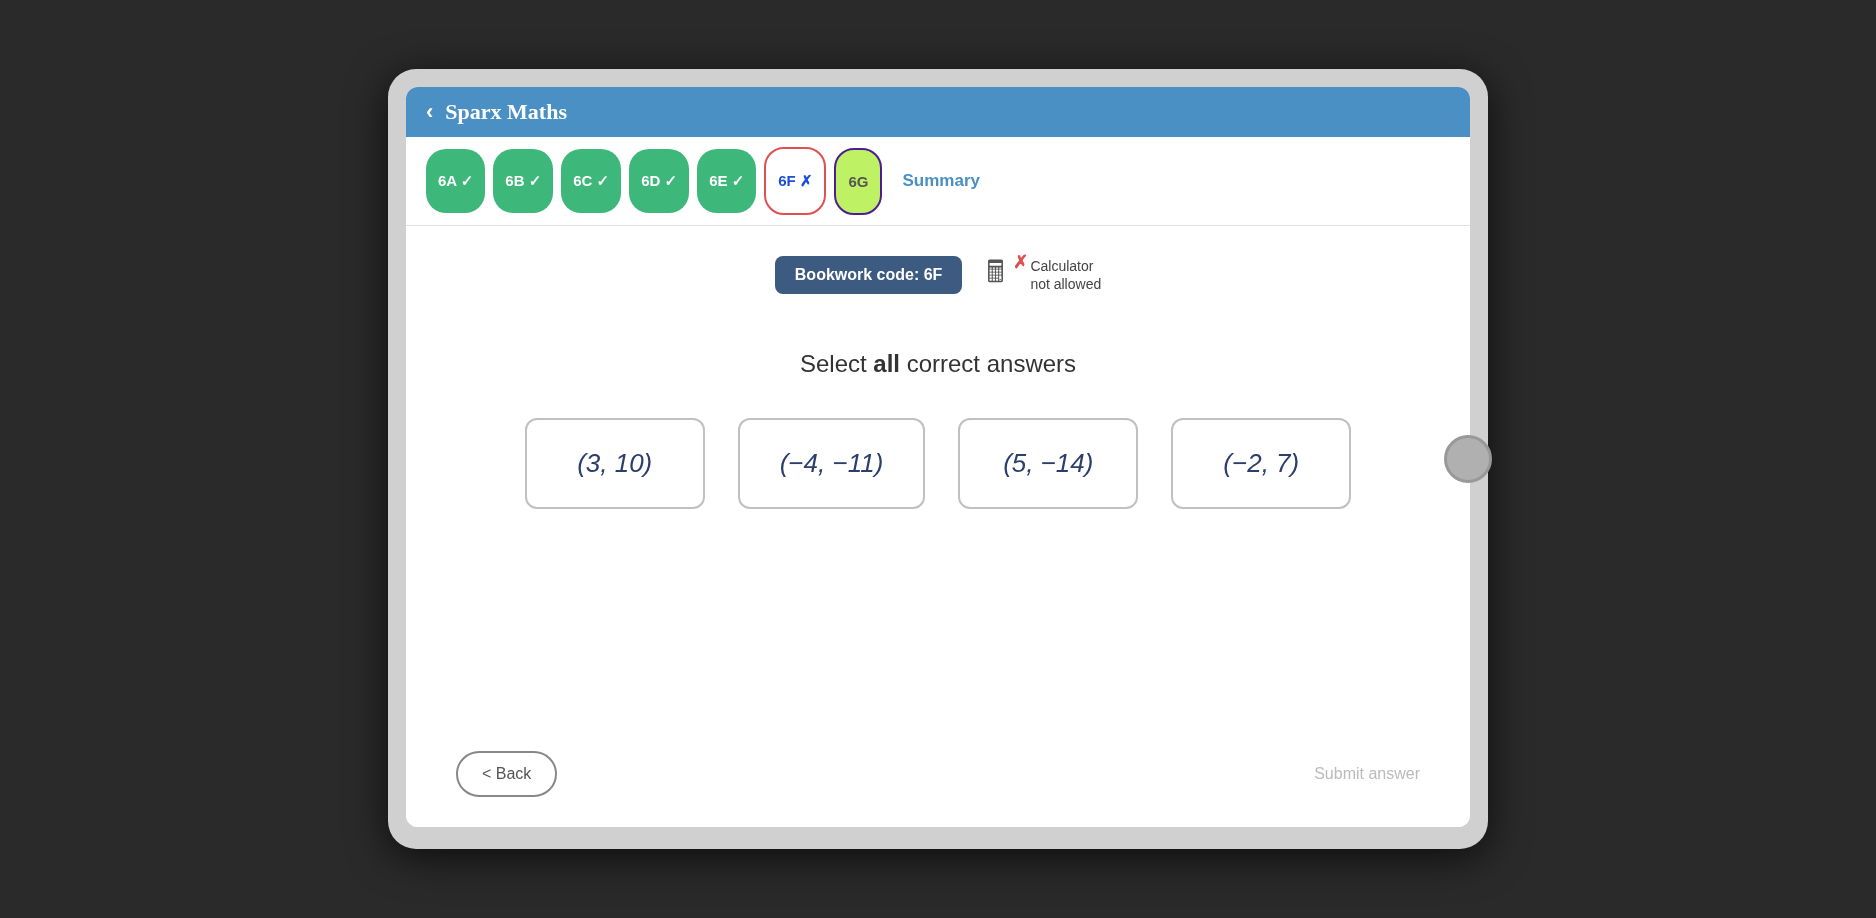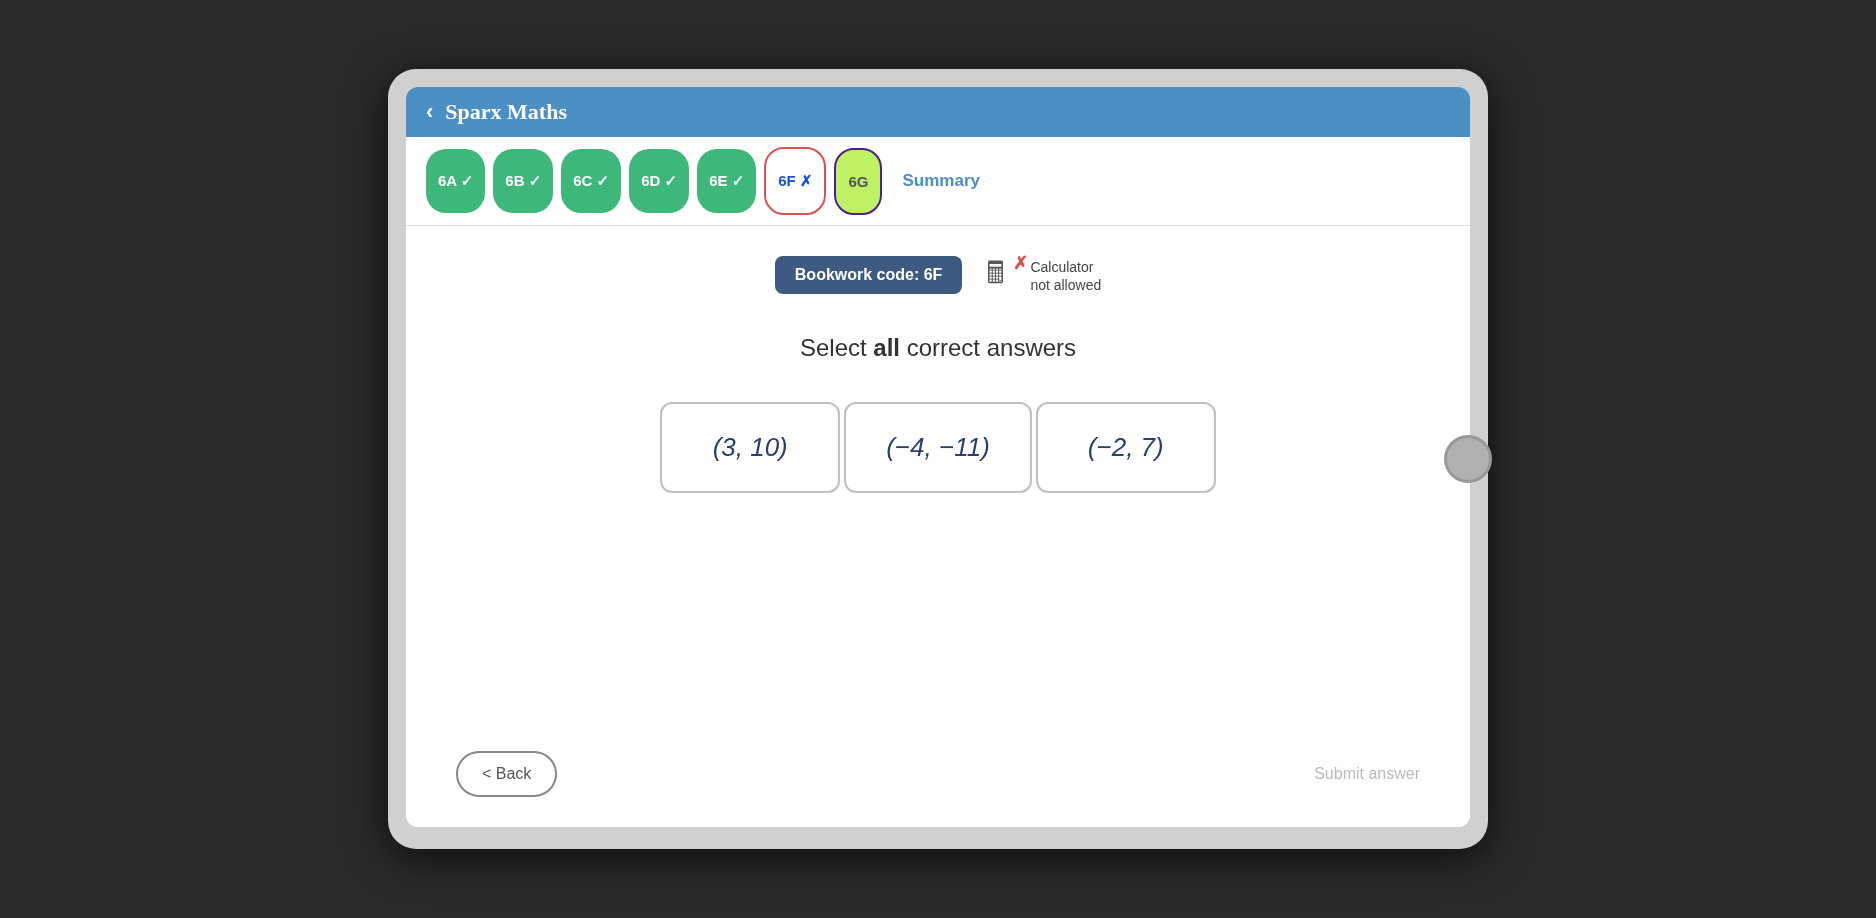--- a/index.html
+++ b/index.html
@@ -108,23 +108,23 @@
       padding: 30px 40px;
       display: flex;
       flex-direction: column;
       align-items: center;
       background: #fff;
     }
 
     
     .info-row {
       display: flex;
-      align-items: flex-end;
+      align-items: center;
       gap: 24px;
-      margin-bottom: 40px;
+      margin-bottom: 56px;
       align-self: center;
     }
 
     .bookwork-badge {
       background: #3d5a80;
       color: white;
       padding: 10px 20px;
       border-radius: 8px;
       font-size: 16px;
       font-weight: 600;
@@ -177,21 +177,21 @@
       text-align: center;
     }
 
     .instruction-text strong {
       font-weight: 800;
     }
 
     
     .answers-grid {
       display: flex;
-      gap: 4px;
+      gap: 33px;
       flex-wrap: wrap;
       justify-content: flex-end;
       margin-bottom: 64px;
     }
 
     .answer-option {
       border: 2px solid #c0c0c0;
       border-radius: 12px;
       padding: 28px 40px;
       font-size: 26px;
@@ -286,20 +286,21 @@
         </div>
       </div>
 
       <div class="instruction-text">
         <span>Select </span><strong>all</strong><span> correct answers</span>
       </div>
 
       <div class="answers-grid">
         <div class="answer-option">(3, 10)</div>
         <div class="answer-option">(−4, −11)</div>
+        <div class="answer-option">(5, −14)</div>
         <div class="answer-option">(−2, 7)</div>
       </div>
 
       <div class="bottom-row">
         <button class="back-button">&lt; Back</button>
         <span class="submit-button">Submit answer</span>
       </div>
 
     </div>
   </div>

